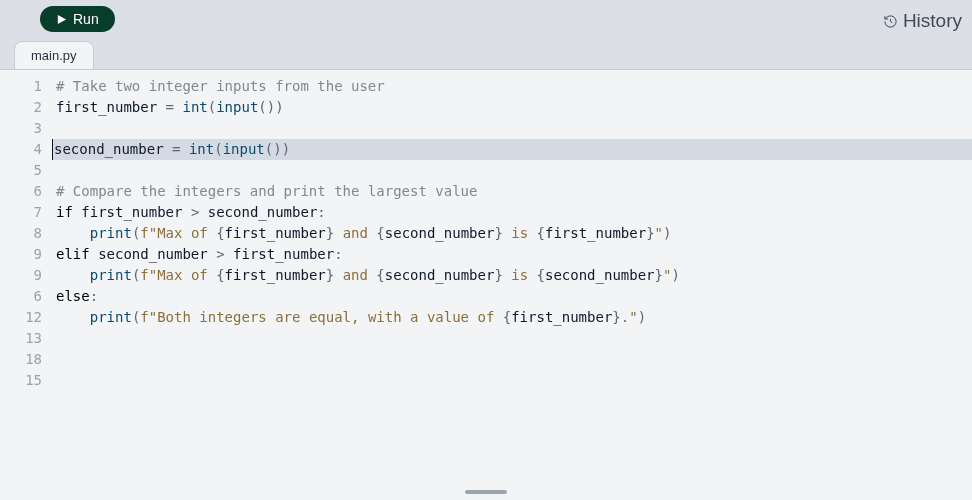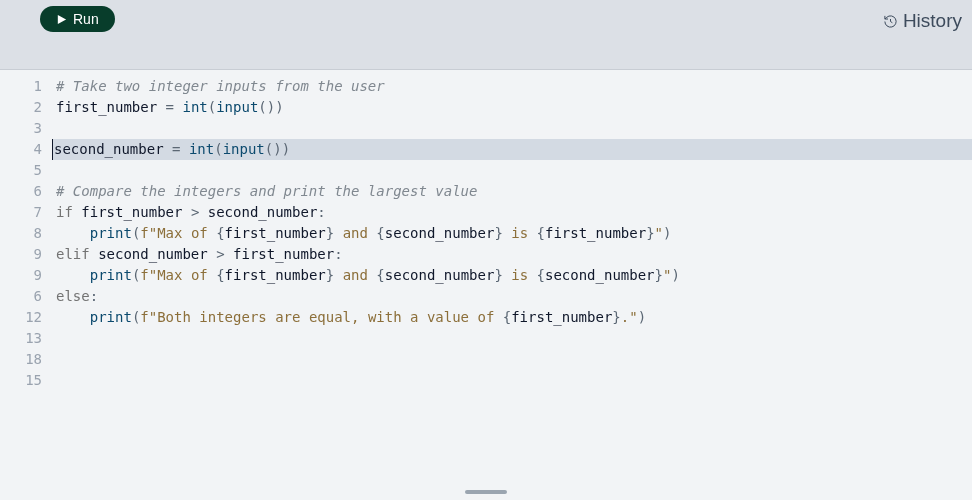--- a/index.html
+++ b/index.html
@@ -97,25 +97,25 @@
       color: #1e2936;
     }
     .code-line { height: 21px; padding-left: 4px; }
     .hl-line {
       background: #d3dae3;
       border-left: 1px solid #0f172a;
       padding-left: 1px;
       margin-left: 0;
     }
     
-    .cm { color: #808890; font-style: italic; }
+    .cm { color: #808890; }
     .id { color: #0f172a; }
     .op { color: #5b6774; }
     .bi { color: #0c4a6e; }
-    .kw { color: #737373; }
+    .kw { color: #000000; }
     .st { color: #8c6f3a; }
     .hand {
       position: absolute;
       bottom: 6px;
       left: 50%;
       transform: translateX(-50%);
       width: 42px;
       height: 4px;
       border-radius: 2px;
       background: #9ba5b0;
@@ -141,20 +141,25 @@
 
   <button class="history-btn">
     <svg viewBox="0 0 24 24">
       <path d="M3 12a9 9 0 1 0 3-6.7L3 8"></path>
       <path d="M3 3v5h5"></path>
       <path d="M12 8v4l3 2"></path>
     </svg>
     <span>History</span>
   </button>
 
+  <div class="tab-strip">
+    <div class="tab">
+      <span>main.py</span>
+    </div>
+  </div>
 </div>
 
 <div class="editor-area">
   <div class="gutter" id="gutter">
       <div>1</div>
       <div>2</div>
       <div>3</div>
       <div>4</div>
       <div>5</div>
       <div>6</div>

